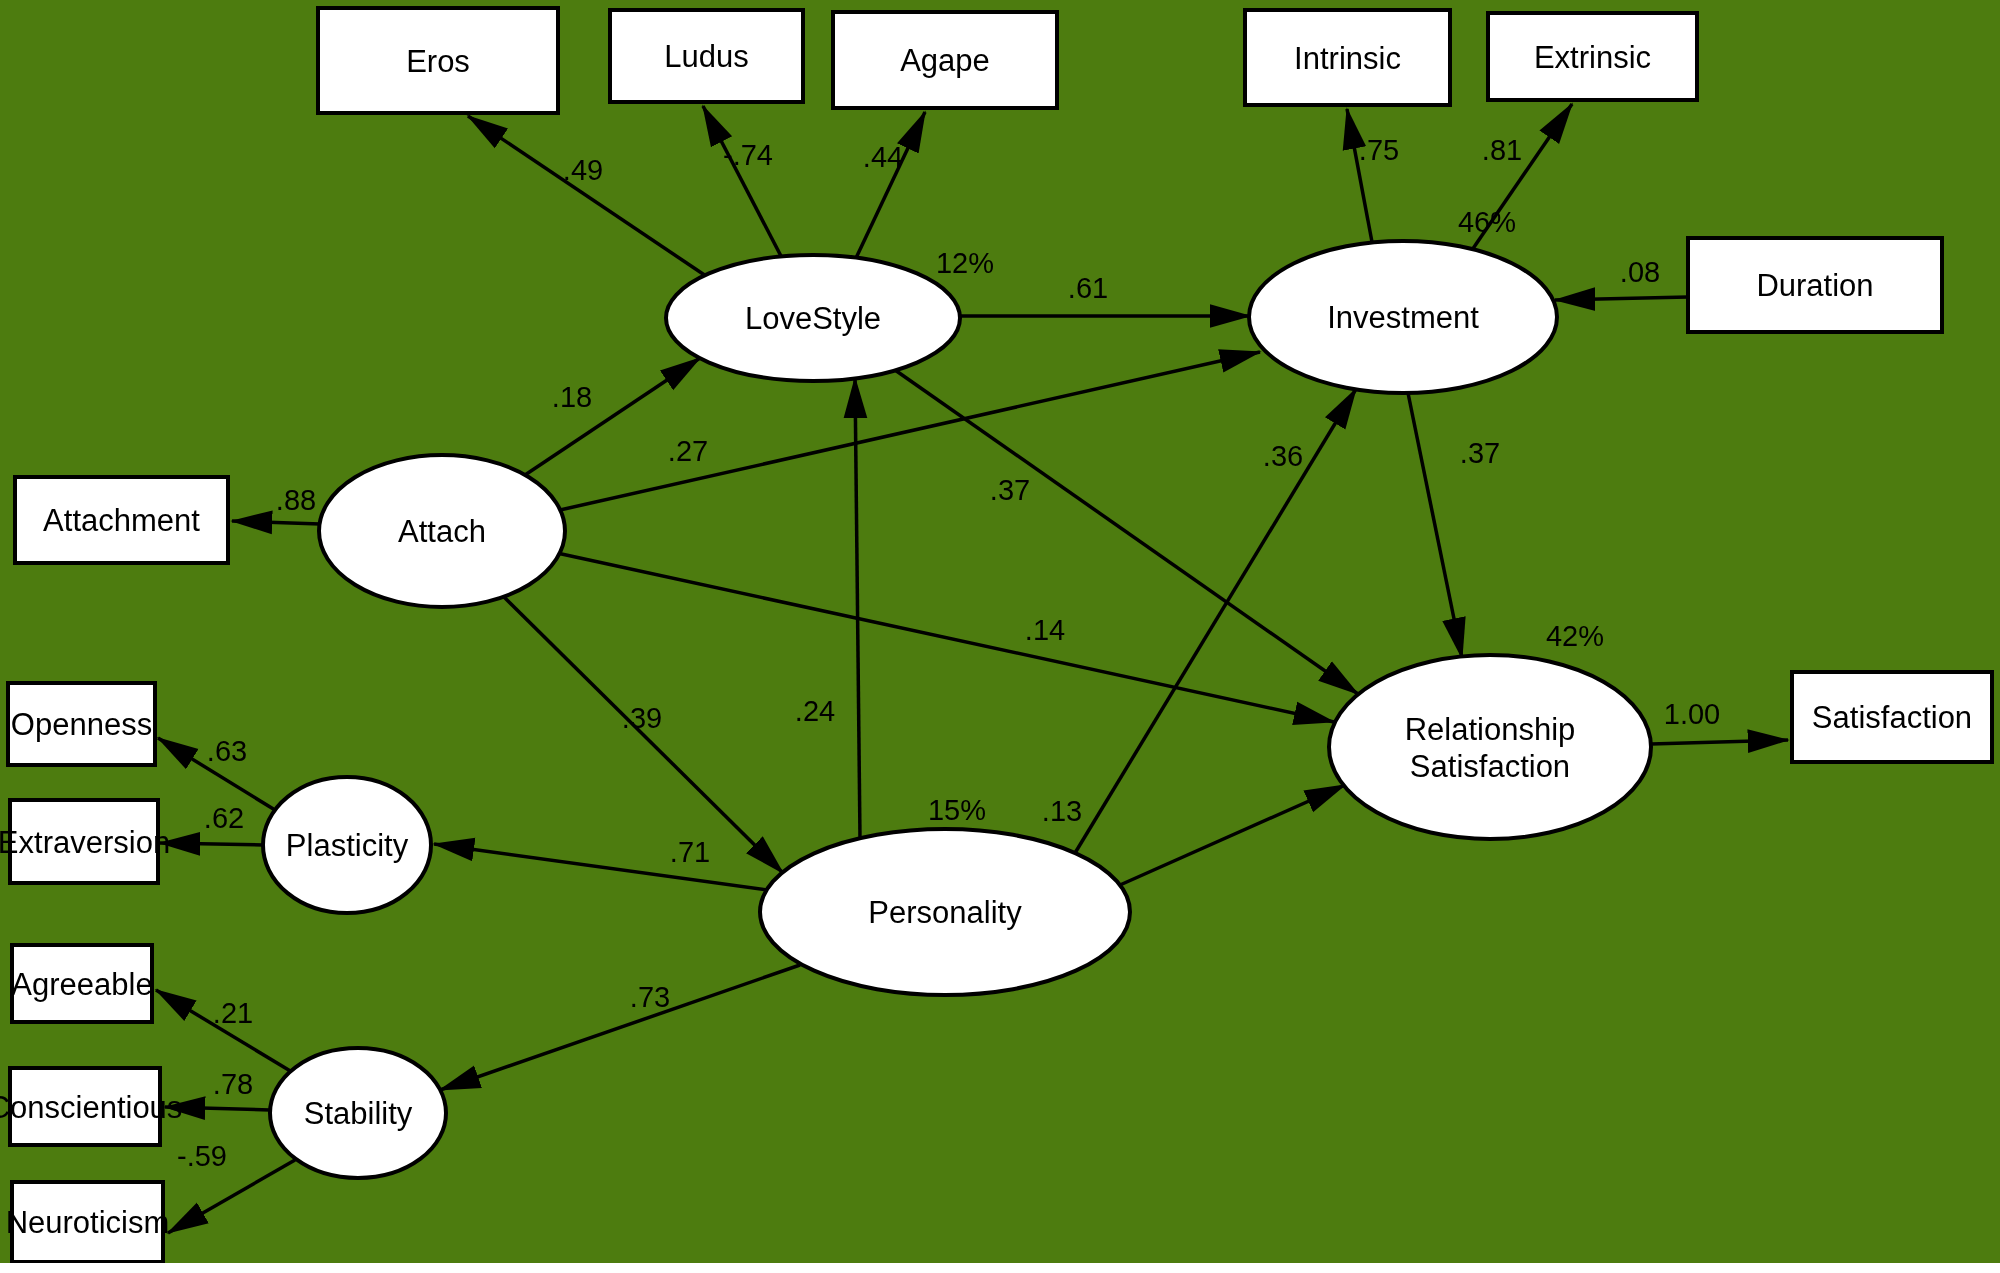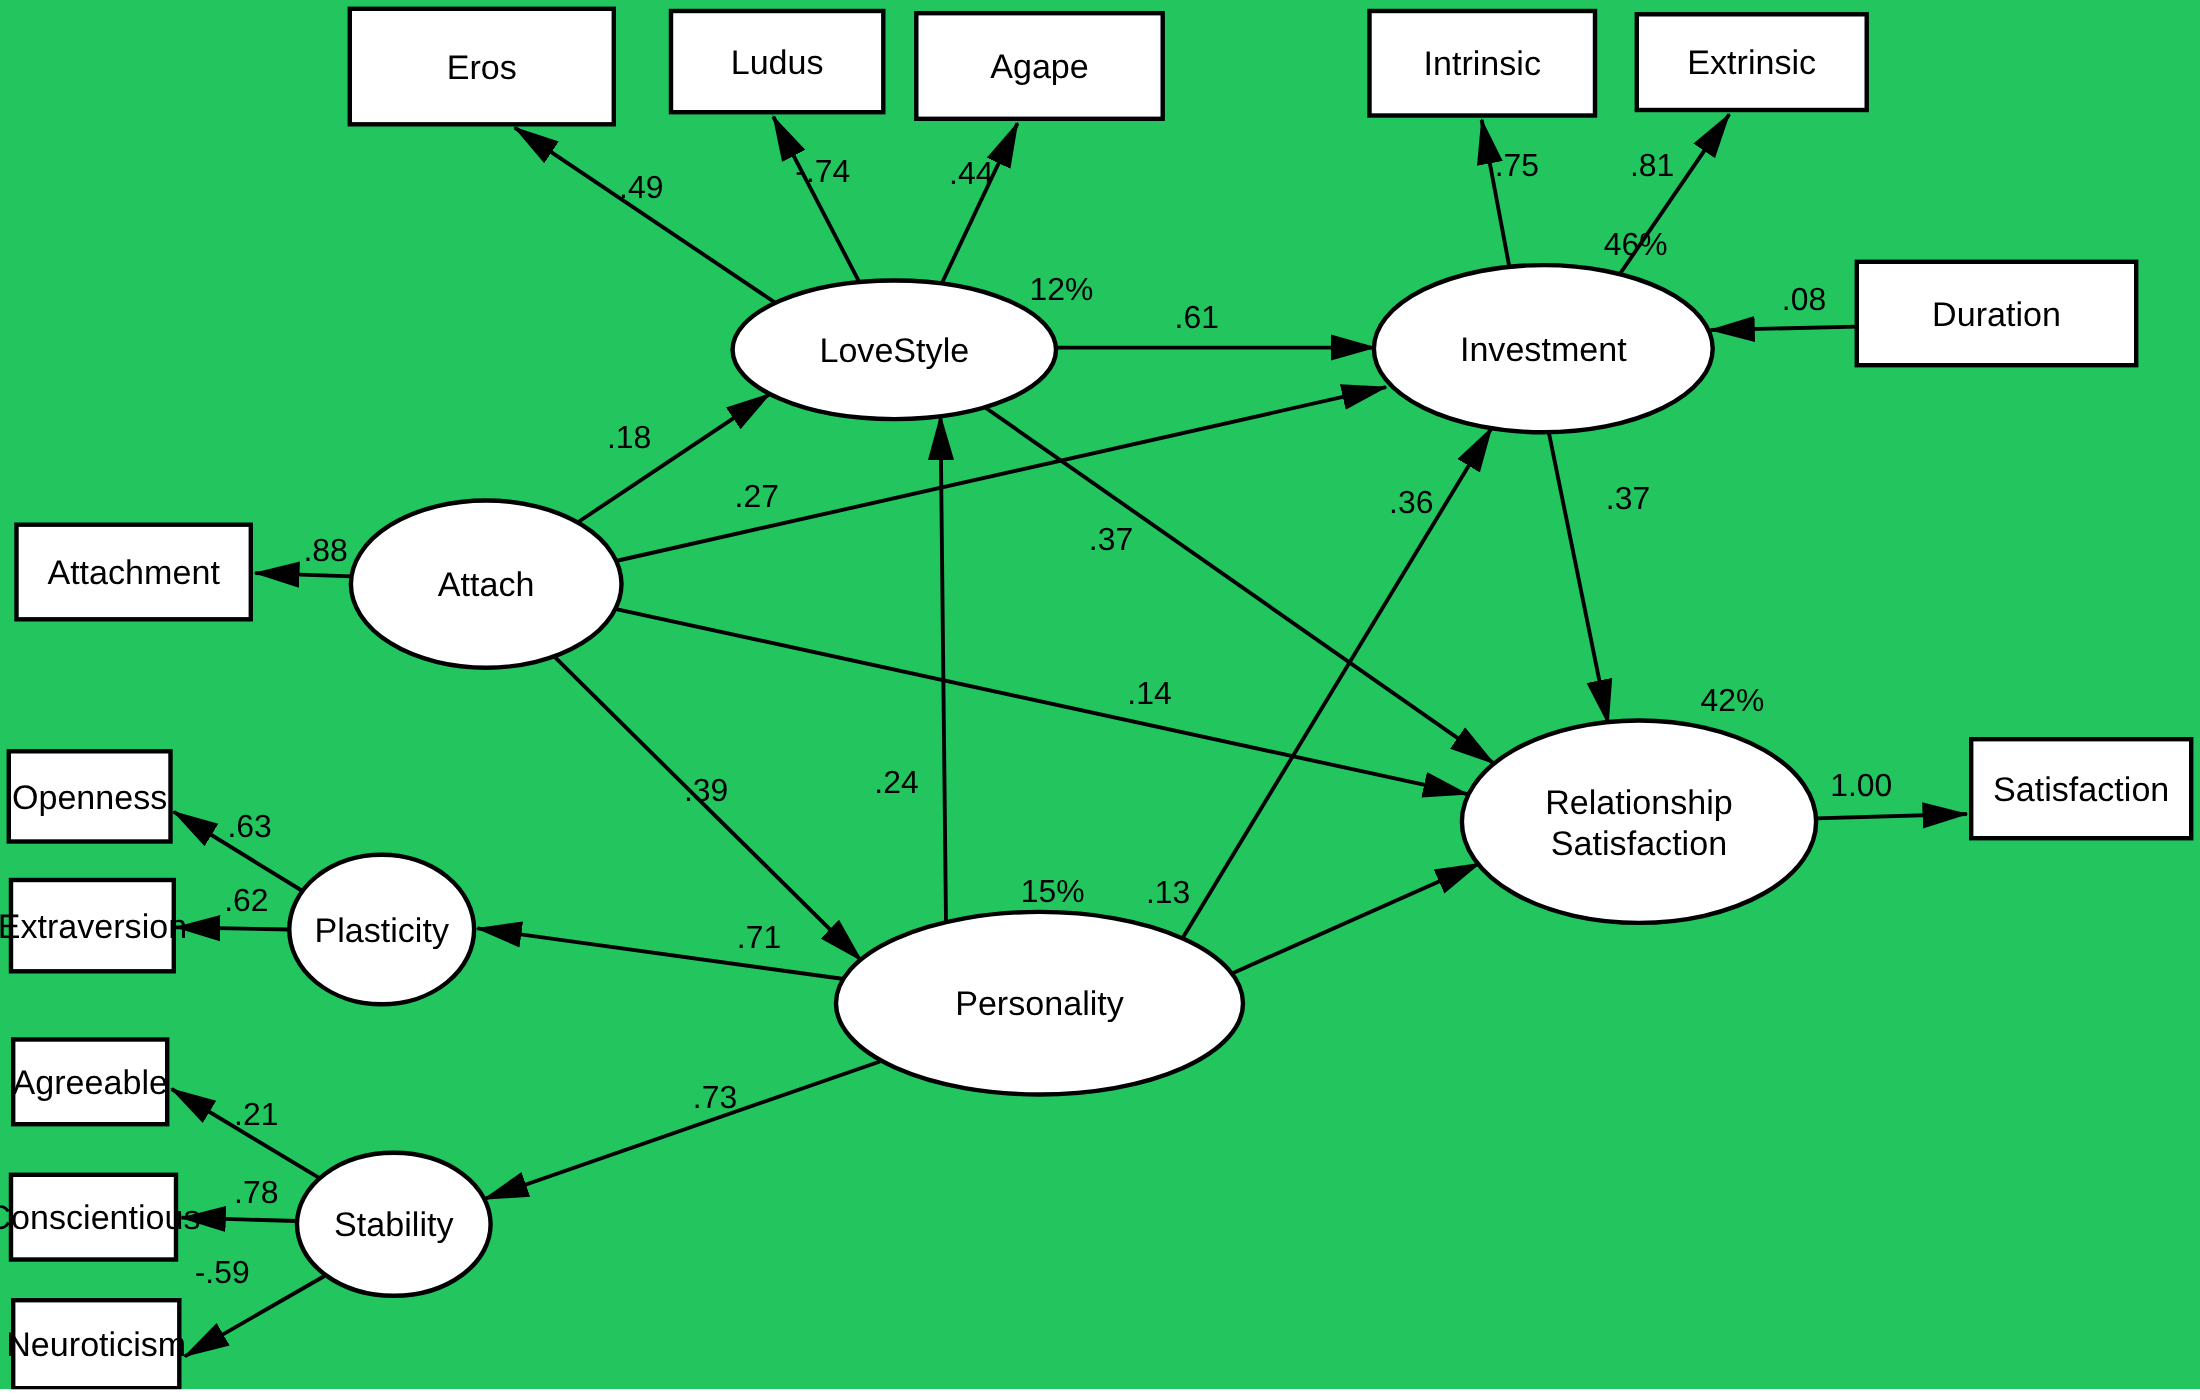--- a/index.html
+++ b/index.html
@@ -4,21 +4,21 @@
 <style>
   html, body {
     margin: 0;
     padding: 0;
     background: #ffffff;
   }
   #stage {
     position: relative;
     width: 2000px;
     height: 1263px;
-    background: #22c55e;
+    background: #4d7c0f;
     font-family: "Liberation Sans", "DejaVu Sans", sans-serif;
   }
   svg { display: block; }
   .node-box {
     fill: #ffffff;
     stroke: #000000;
     stroke-width: 4;
   }
   .node-ellipse {
     fill: #ffffff;

